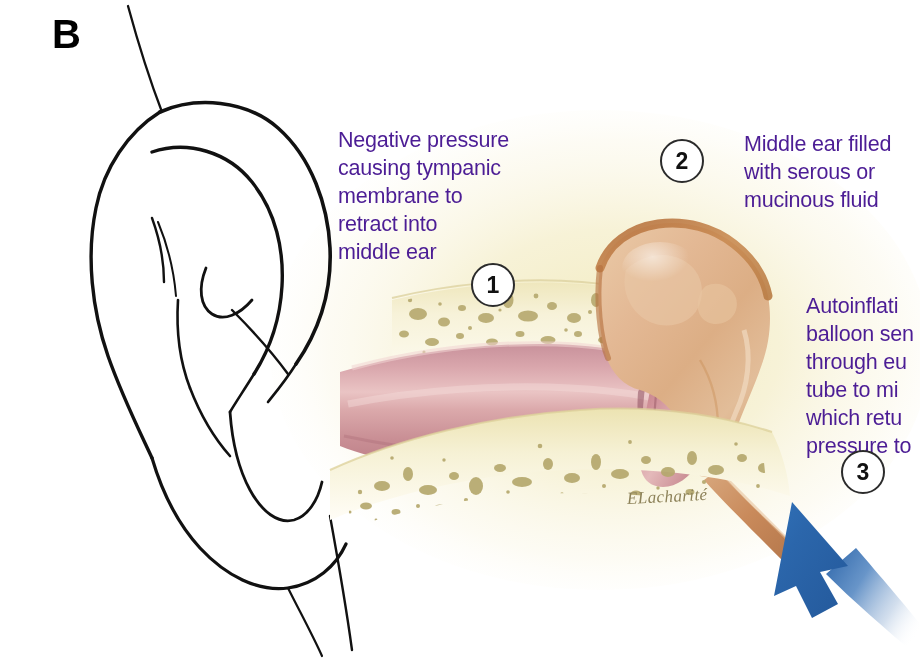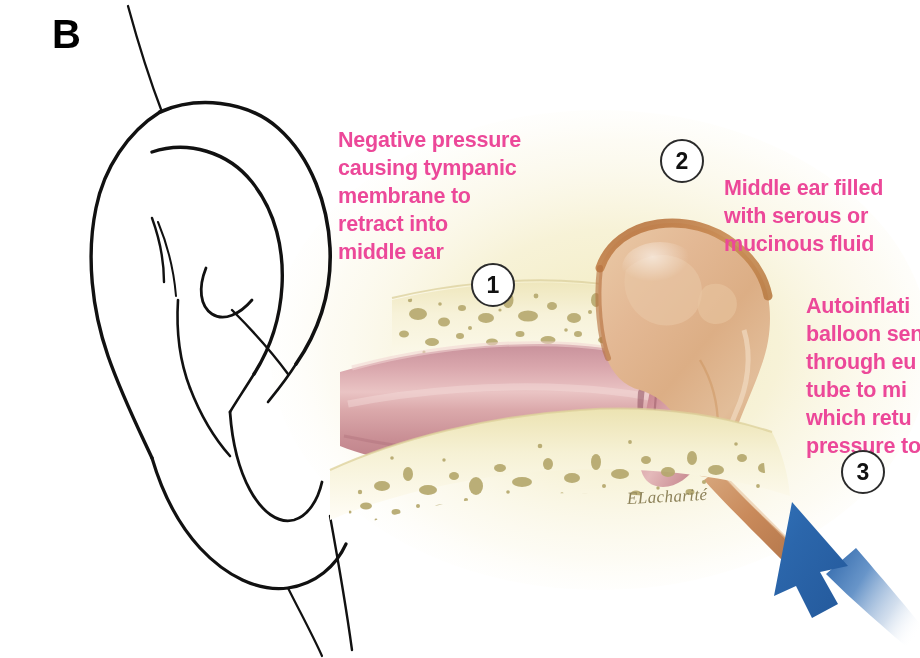--- a/index.html
+++ b/index.html
@@ -20,45 +20,44 @@
   }
   #figure svg.layer {
     position: absolute;
     left: 0;
     top: 0;
     width: 920px;
     height: 658px;
   }
   .txt {
     position: absolute;
-    color: #ec4899;
+    color: #4c1d95;
     font-family: "Liberation Sans", sans-serif;
-    font-weight: bold;
+    font-weight: normal;
     white-space: pre;
     line-height: 1.30;
     letter-spacing: -0.2px;
   }
   #panel-label {
     left: 52px;
     top: 14px;
     font-size: 40px;
     font-weight: bold;
     color: #000000;
     line-height: 1;
   }
   #callout-1-text {
     left: 338px;
     top: 127px;
     font-size: 21.5px;
   }
   #callout-2-text {
-    left: 724px;
+    left: 744px;
     top: 131px;
     font-size: 21.5px;
-    margin-top: 44px;
   }
   #callout-3-text {
     left: 806px;
     top: 293px;
     font-size: 21.5px;
   }
   .marker-num {
     position: absolute;
     width: 44px;
     height: 44px;

